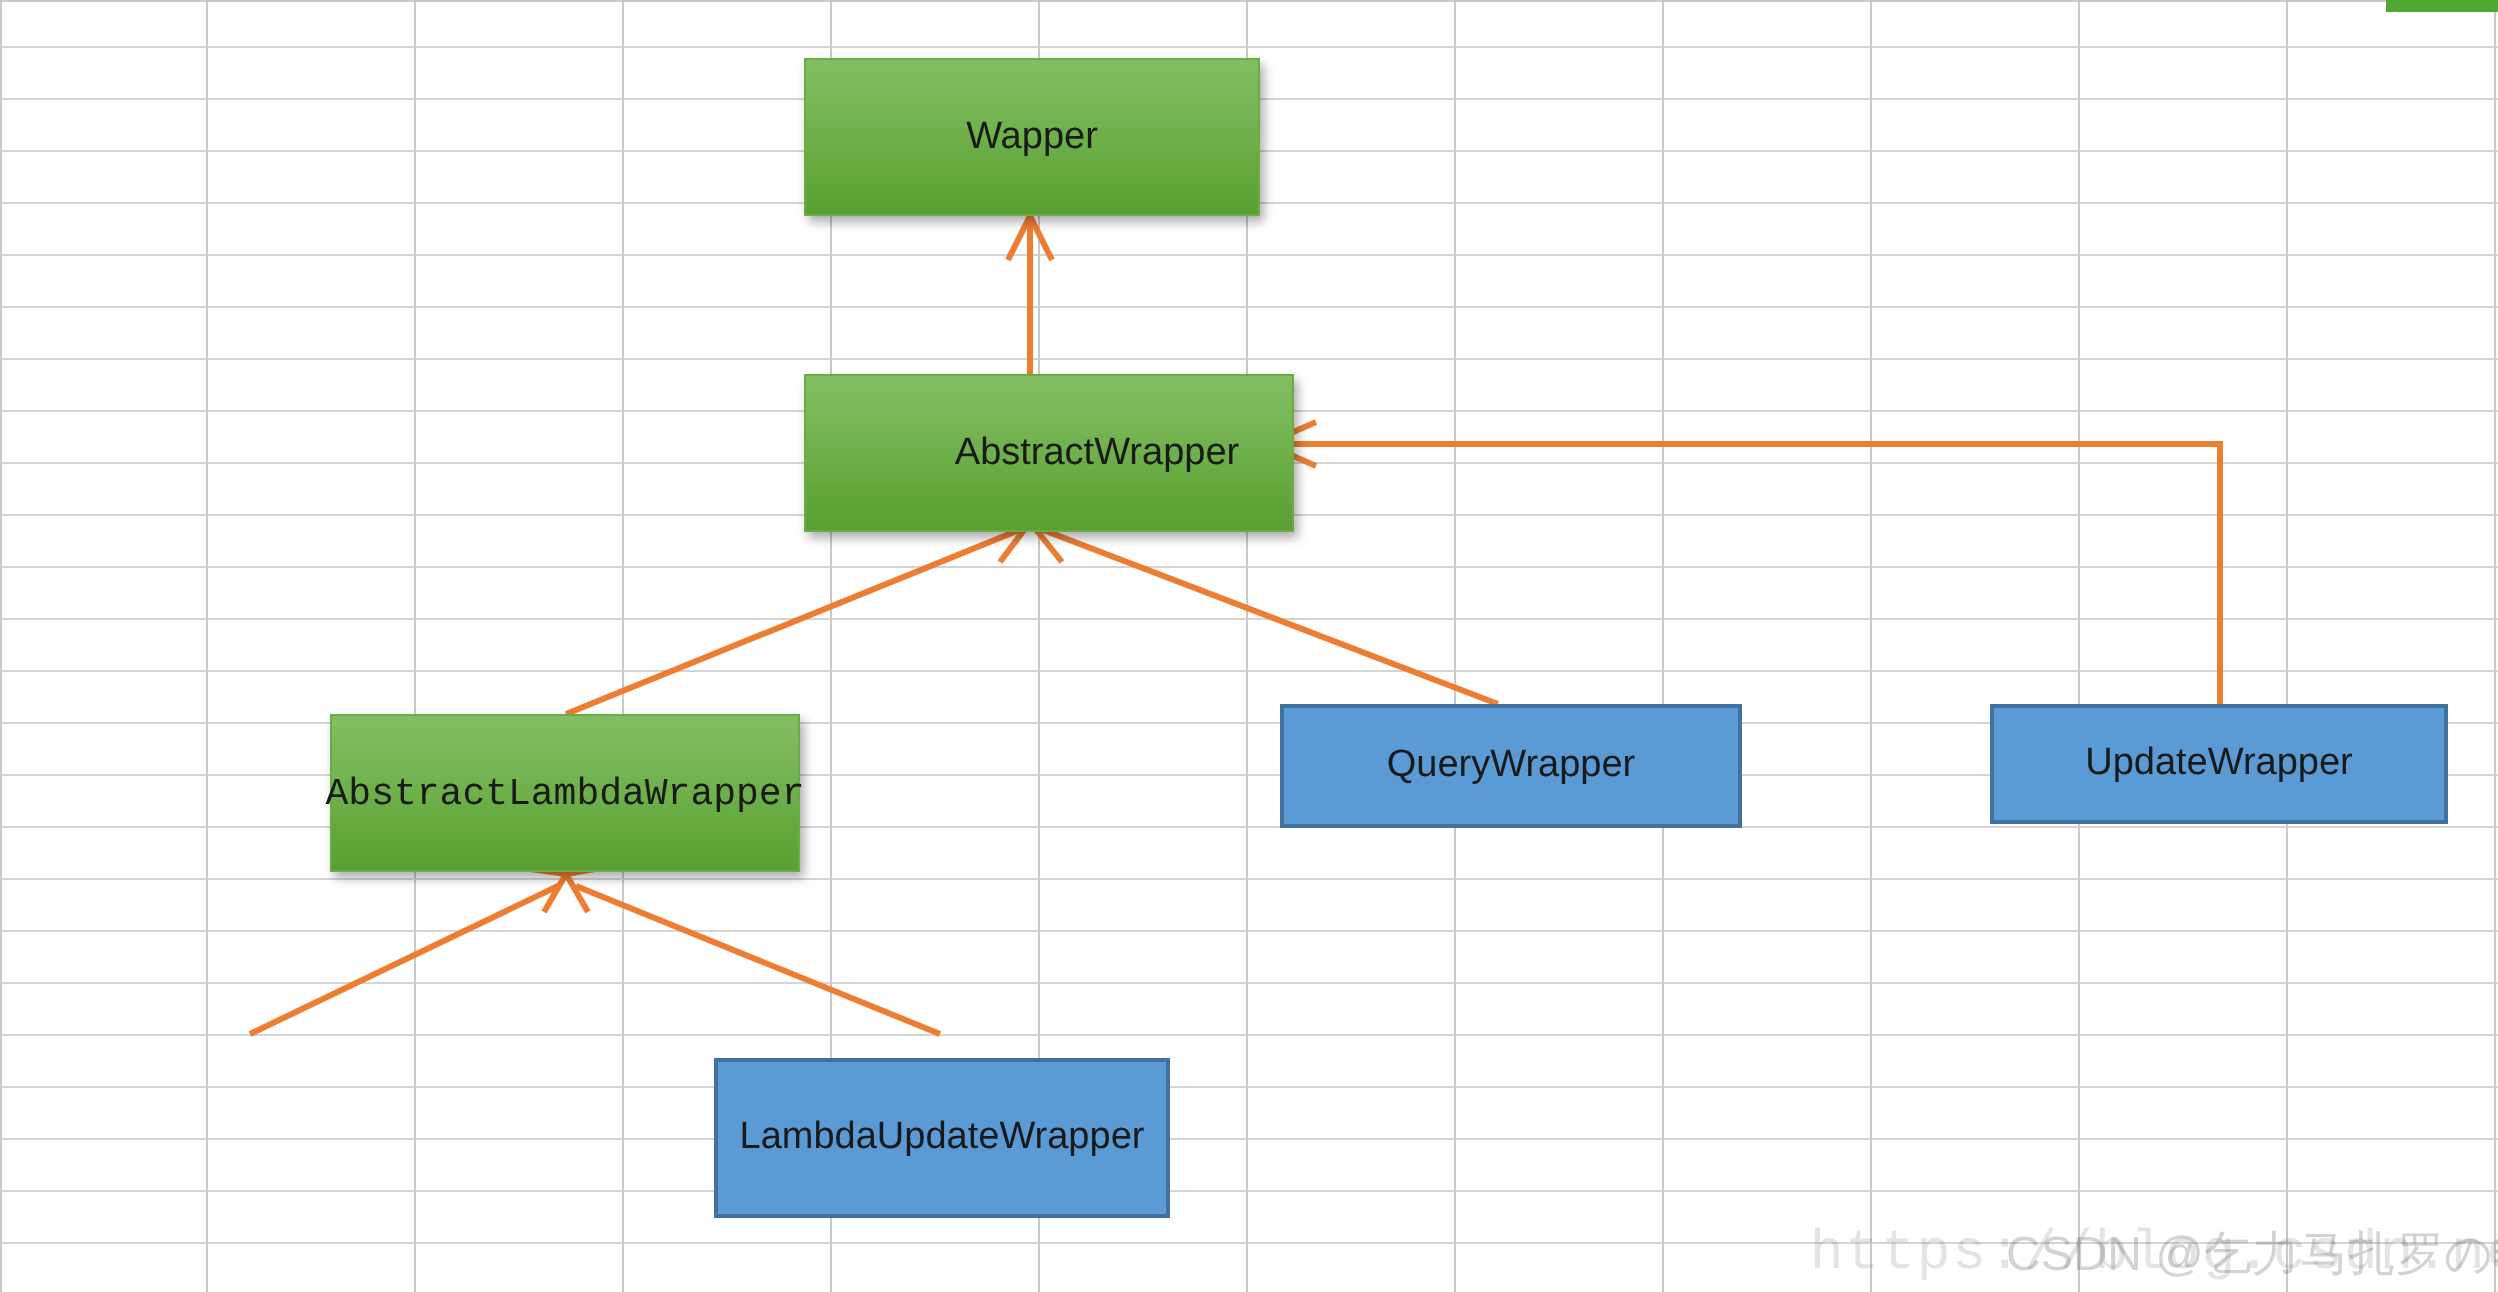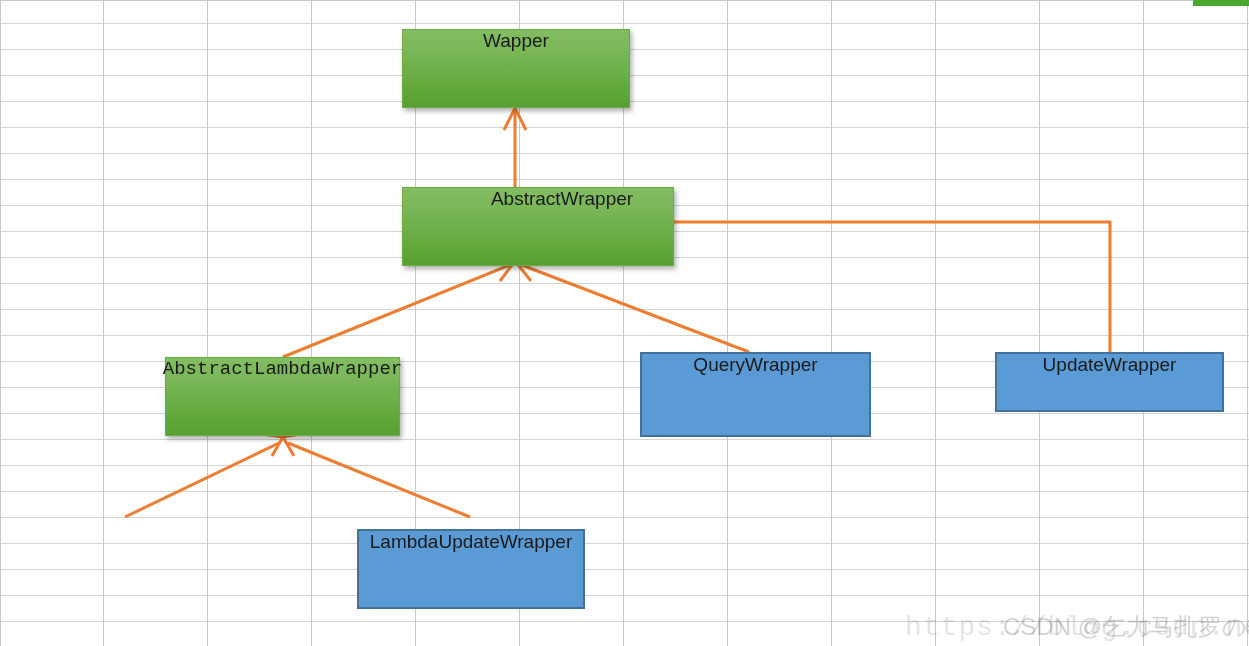--- a/index.html
+++ b/index.html
@@ -48,21 +48,21 @@
     position: absolute;
     left: 0; top: 0;
     width: 1249px;
     height: 646px;
     pointer-events: none;
   }
   
   .node {
     position: absolute;
     display: flex;
-    align-items: flex-start;
+    align-items: center;
     justify-content: center;
     box-sizing: border-box;
     color: #1a1a1a;
     text-align: center;
     white-space: nowrap;
   }
   .node-green {
     background: linear-gradient(to bottom, #83bd63 0%, #79b757 28%, #63a83c 75%, #5a9f33 100%);
     border: 1px solid #6aad44;
     box-shadow: 2px 3px 5px rgba(0,0,0,0.32);
@@ -147,29 +147,29 @@
         <path d="M 306,433 L 283,437 L 294,456" stroke-width="3"></path>
       </g>
 
     </g>
   </svg>
 
   <div class="node node-green" style="left:402px; top:29px; width:228px; height:79px;">
     <span>Wapper</span>
   </div>
 
-  <div class="node node-green" style="left:402px; top:187px; width:272px; height:79px;padding-left:48px;">
+  <div class="node node-green" style="left:402px; top:187px; width:245px; height:79px;padding-left:48px;">
     <span>AbstractWrapper</span>
   </div>
 
   <div class="node node-green" style="left:165px; top:357px; width:235px; height:79px;font-family:Liberation Mono, monospace;">
     <span>AbstractLambdaWrapper</span>
   </div>
 
-  <div class="node node-blue" style="left:640px; top:352px; width:231px; height:85px;">
+  <div class="node node-blue" style="left:640px; top:352px; width:231px; height:62px;">
     <span>QueryWrapper</span>
   </div>
 
   <div class="node node-blue" style="left:995px; top:352px; width:229px; height:60px;">
     <span>UpdateWrapper</span>
   </div>
 
 
   <div class="node node-blue" style="left:357px; top:517px; width:228px; height:80px;margin-top:12px;">
     <span>LambdaUpdateWrapper</span>

